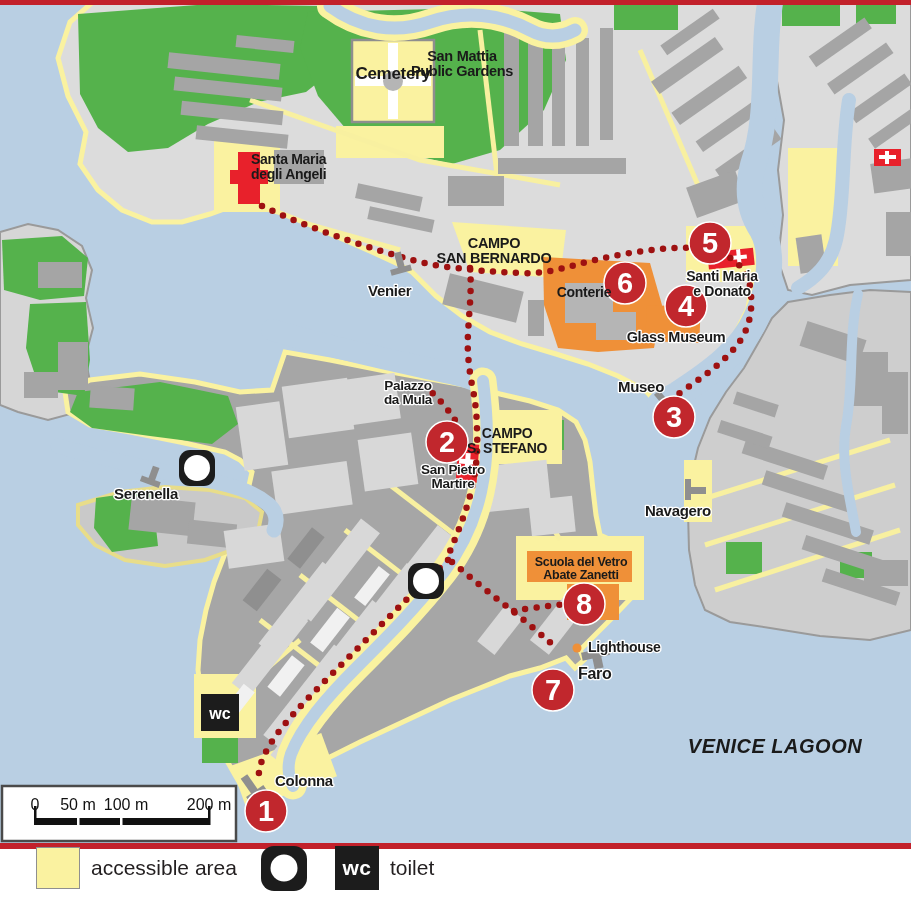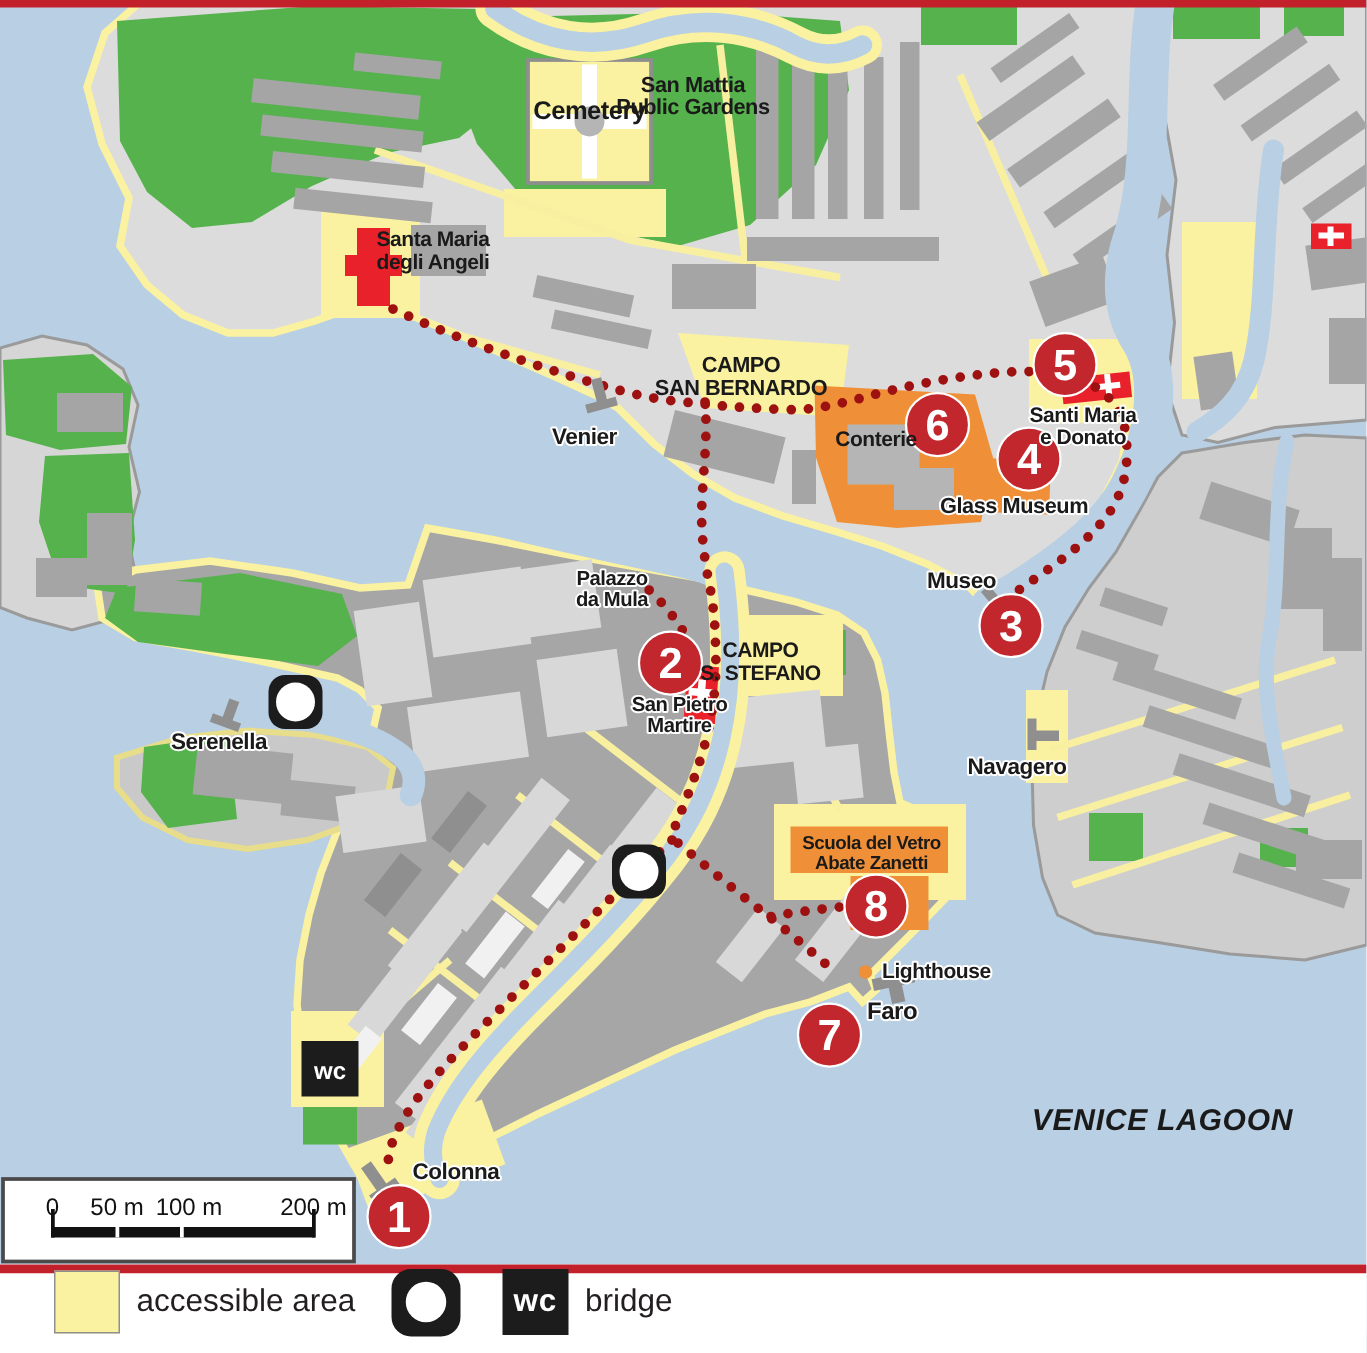--- a/index.html
+++ b/index.html
@@ -363,16 +363,16 @@
     <div class="swatch" style="background:#faf2a0"></div>
     <span class="leg-label">accessible area</span>
   </div>
   <div class="leg-item" style="margin-left:24px">
     <div class="bridge-ic">
           <div class="hole"></div>
         </div>
   </div>
   <div class="leg-item" style="margin-left:28px">
     <div class="wc-ic">wc</div>
-    <span class="leg-label">bridge</span>
+    <span class="leg-label">toilet</span>
   </div>
 </div>
 </div>
 
 </body></html>

